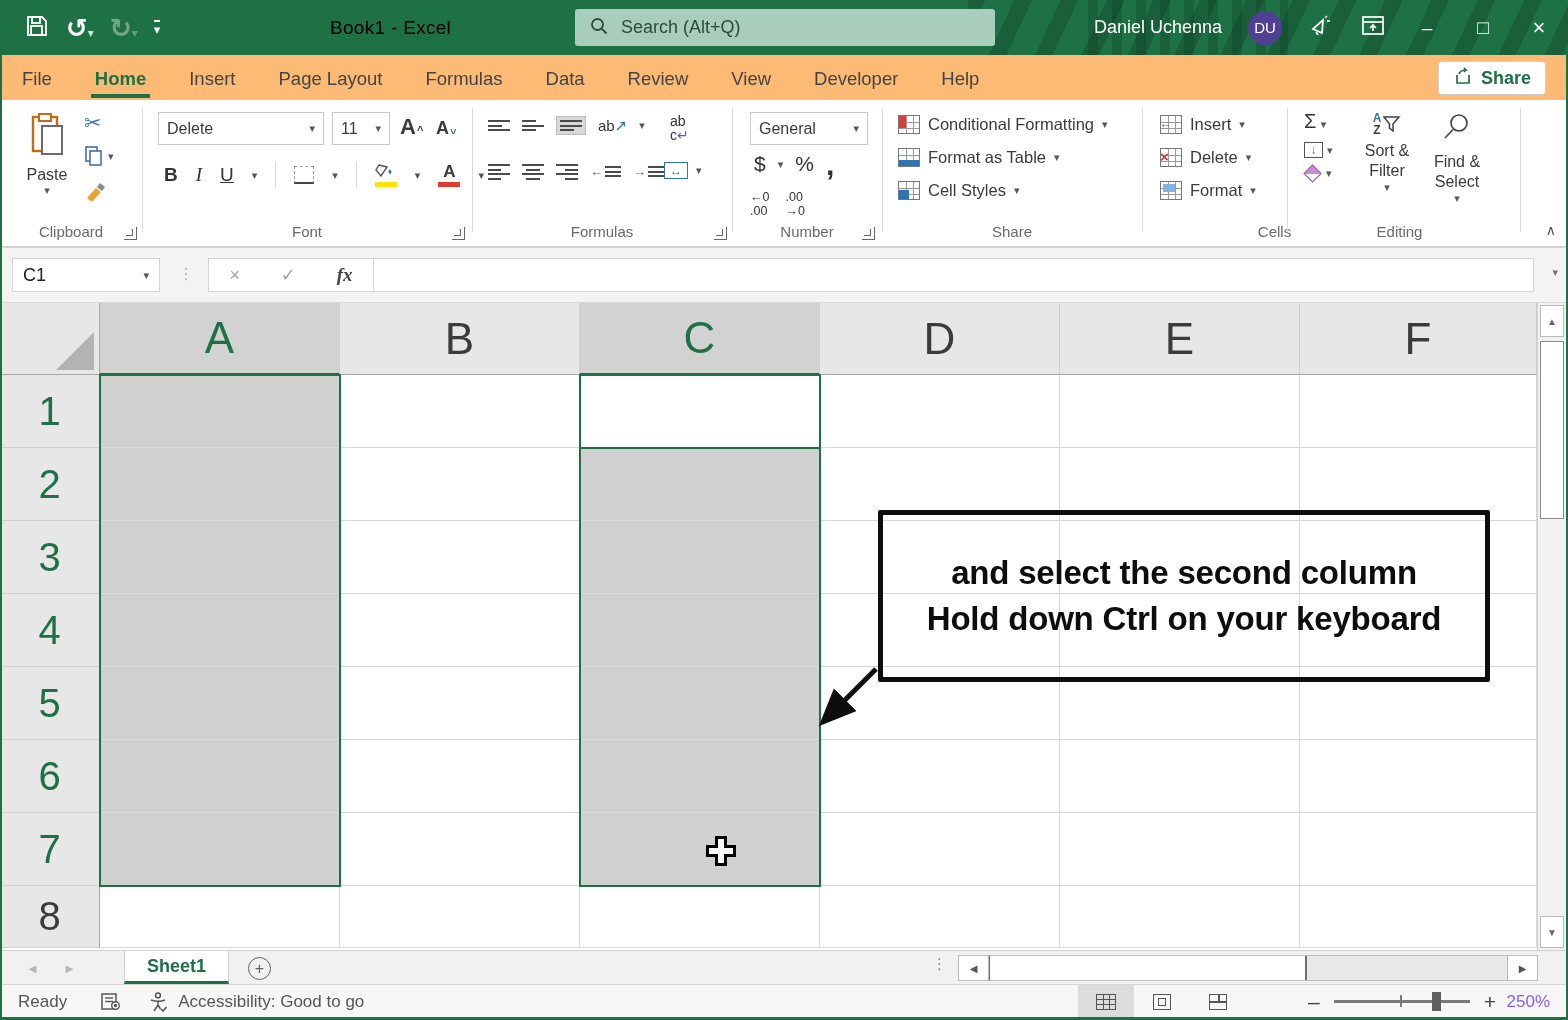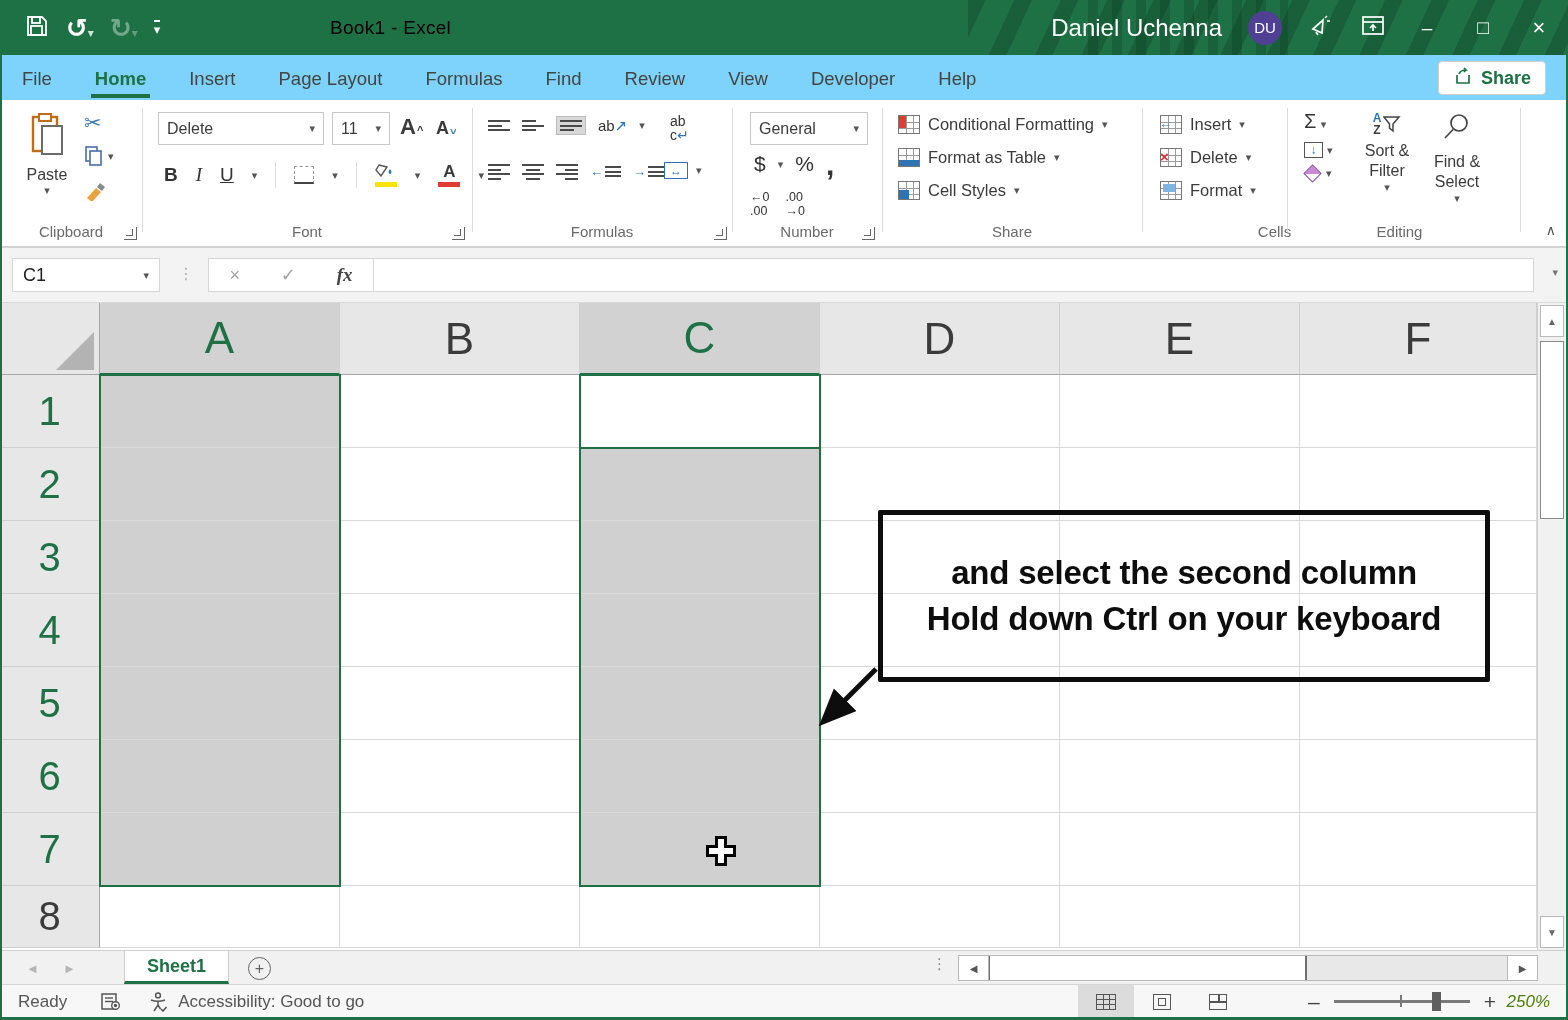--- a/index.html
+++ b/index.html
@@ -22,26 +22,26 @@
   .qat .chev-sm { font-size:12px; color:#cfe3d8; }
   .undo-glyph { font-size:26px; font-weight:bold; line-height:1; color:#fff; }
   .redo-glyph { font-size:26px; font-weight:bold; line-height:1; color:rgba(255,255,255,.38); }
   .qat-custom { font-size:13px; color:#fff; border-top:2px solid #fff; line-height:1; padding-top:1px; }
   #doc-title { position:absolute; left:330px; top:0; height:55px; display:flex; align-items:center; font-size:19px; color:#000000; letter-spacing:.3px; }
   #search-box { position:absolute; left:575px; top:9px; width:420px; height:37px; background:#A8CEBB; border-radius:3px;
       display:flex; align-items:center; gap:12px; padding:0 14px; }
   #search-box input { flex:1; border:none; outline:none; background:transparent; font-size:18px; color:#2C4A3C; font-family:inherit; }
   #search-box input::placeholder { color:#2C4A3C; opacity:1; }
   .tb-right { position:absolute; right:14px; top:0; height:55px; display:flex; align-items:center; gap:26px; z-index:11; }
-  #user-name { font-size:24px; color:#fff; }
+  #user-name { font-size:18px; color:#fff; }
   #avatar { width:34px; height:34px; border-radius:50%; background:#4F4093; color:#fff; font-size:15px; display:flex; align-items:center; justify-content:center; }
   .winbtn { width:30px; text-align:center; font-size:19px; color:#fff; }
 
   
-  #menubar { position:absolute; left:0; top:55px; width:1568px; height:45px; background:#7dd3fc; display:flex; align-items:center; }
+  #menubar { position:absolute; left:0; top:55px; width:1568px; height:45px; background:#fdba74; display:flex; align-items:center; }
   #menu-items { display:flex; align-items:center; padding-left:22px; gap:43px; }
   .menu-item { font-size:18.5px; color:#444; padding:8px 0 6px 0; position:relative; white-space:nowrap; }
   .menu-item.active { color:#1E7145; font-weight:700; }
   .menu-item.active::after { content:""; position:absolute; left:-4px; right:-4px; bottom:-2px; height:4px; background:#1E7145; }
   #share-btn { position:absolute; right:22px; top:6px; height:34px; border:1px solid #d0d0d0; border-radius:4px; background:#fff;
       display:flex; align-items:center; gap:8px; padding:0 14px; color:#1E7145; font-size:18px; font-weight:700; }
 
   
   #ribbon { position:absolute; left:2px; top:100px; width:1564px; height:148px; background:#fff; border-bottom:2px solid #d2d2d2; font-size:16px; color:#3b3b3b; }
   .gsep { position:absolute; top:8px; height:124px; width:1px; background:#dcdcdc; }
@@ -167,21 +167,21 @@
       linear-gradient(#555,#555) 12px 0/1.4px 100% no-repeat; }
   .vpage { width:18px; height:16px; border:1.6px solid #555; display:flex; align-items:center; justify-content:center; }
   .vpage span { display:block; width:8px; height:8px; border:1.2px solid #555; }
   .vbreak { width:18px; height:16px; border:1.6px solid #555; background:
       linear-gradient(#555,#555) 0 6px/100% 2px no-repeat,
       linear-gradient(#555,#555) 8px 0/2px 7px no-repeat; }
   #zoom-controls { position:absolute; right:70px; display:flex; align-items:center; gap:14px; color:#444; }
   #zoom-track { position:relative; width:136px; height:2.6px; background:#7a7a7a; }
   #zoom-notch { position:absolute; left:66px; top:-5px; width:2.4px; height:12px; background:#7a7a7a; }
   #zoom-thumb { position:absolute; left:98px; top:-8px; width:9px; height:19px; background:#5f5f5f; }
-  #zoom-pct { position:absolute; right:16px; font-size:17px; color:#4d7c0f;font-style:italic; }
+  #zoom-pct { position:absolute; right:16px; font-size:17px; color:#8b5cf6; }
   .zpm { font-size:21px; color:#444; }
 </style>
 </head>
 <body>
 
 <div id="app">
 
   <div id="titlebar">
     <div class="tb-pattern1"></div>
     <div class="tb-pattern2"></div>
@@ -191,20 +191,29 @@
             <path d="M4 4 h14 l4 4 v14 h-18 z" fill="none" stroke="#fff" stroke-width="1.8"></path>
             <rect x="8" y="4" width="8" height="6" fill="none" stroke="#fff" stroke-width="1.8"></rect>
             <rect x="7" y="13" width="11" height="9" fill="none" stroke="#fff" stroke-width="1.8"></rect>
           </svg>
       </span>
       <span><span class="undo-glyph">↺</span><span class="chev-sm">▾</span></span>
       <span><span class="redo-glyph">↻</span><span class="chev-sm" style="color:rgba(255,255,255,.3)">▾</span></span>
       <span class="qat-custom">▾</span>
     </div>
     <div id="doc-title">Book1 - Excel</div>
+    <div id="search-box">
+      <span>
+        <svg width="20" height="20" viewBox="0 0 20 20">
+            <circle cx="8.5" cy="8.5" r="5.5" fill="none" stroke="#2C4A3C" stroke-width="1.8"></circle>
+            <line x1="12.8" y1="12.8" x2="17.5" y2="17.5" stroke="#2C4A3C" stroke-width="1.8"></line>
+          </svg>
+      </span>
+      <input placeholder="Search (Alt+Q)" style="">
+    </div>
     <div class="tb-right">
       <span id="user-name">Daniel Uchenna</span>
       <span id="avatar">DU</span>
       <span>
         <svg width="26" height="26" viewBox="0 0 26 26">
             <path d="M5 16 l10 -9 -1 13 z" fill="none" stroke="#fff" stroke-width="1.7"></path>
             <line x1="8" y1="19" x2="10" y2="22" stroke="#fff" stroke-width="1.7"></line>
             <line x1="17" y1="5" x2="19" y2="3" stroke="#fff" stroke-width="1.5"></line>
             <line x1="19" y1="8" x2="22" y2="8" stroke="#fff" stroke-width="1.5"></line>
           </svg>
@@ -222,21 +231,21 @@
     </div>
   </div>
 
   <div id="menubar">
     <div id="menu-items">
         <span class="menu-item">File</span>
         <span class="menu-item active">Home</span>
         <span class="menu-item">Insert</span>
         <span class="menu-item">Page Layout</span>
         <span class="menu-item">Formulas</span>
-        <span class="menu-item">Find</span>
+        <span class="menu-item">Data</span>
         <span class="menu-item">Review</span>
         <span class="menu-item">View</span>
         <span class="menu-item">Developer</span>
         <span class="menu-item">Help</span>
       </div>
     <div id="share-btn">
       <span>
         <svg width="20" height="20" viewBox="0 0 20 20">
             <path d="M4 9 v8 h12 v-8" fill="none" stroke="#1E7145" stroke-width="1.7"></path>
             <path d="M6 8 c1 -3 4 -4 7 -4 l-2 -2 m2 2 l-2 2" fill="none" stroke="#1E7145" stroke-width="1.7"></path>

